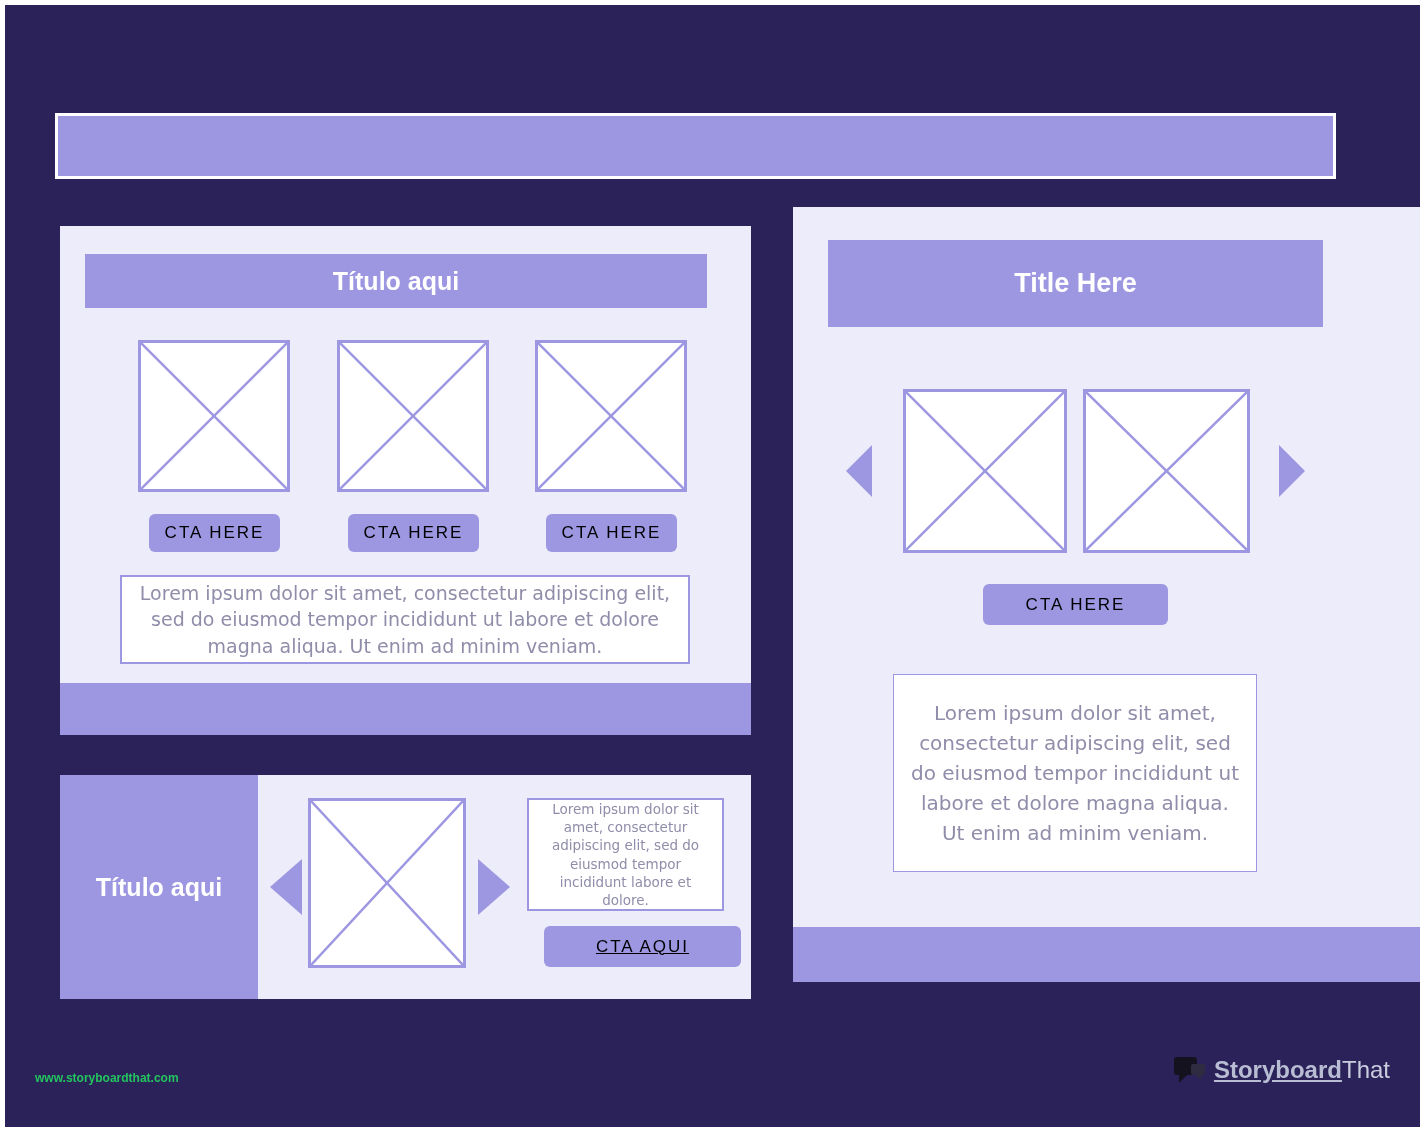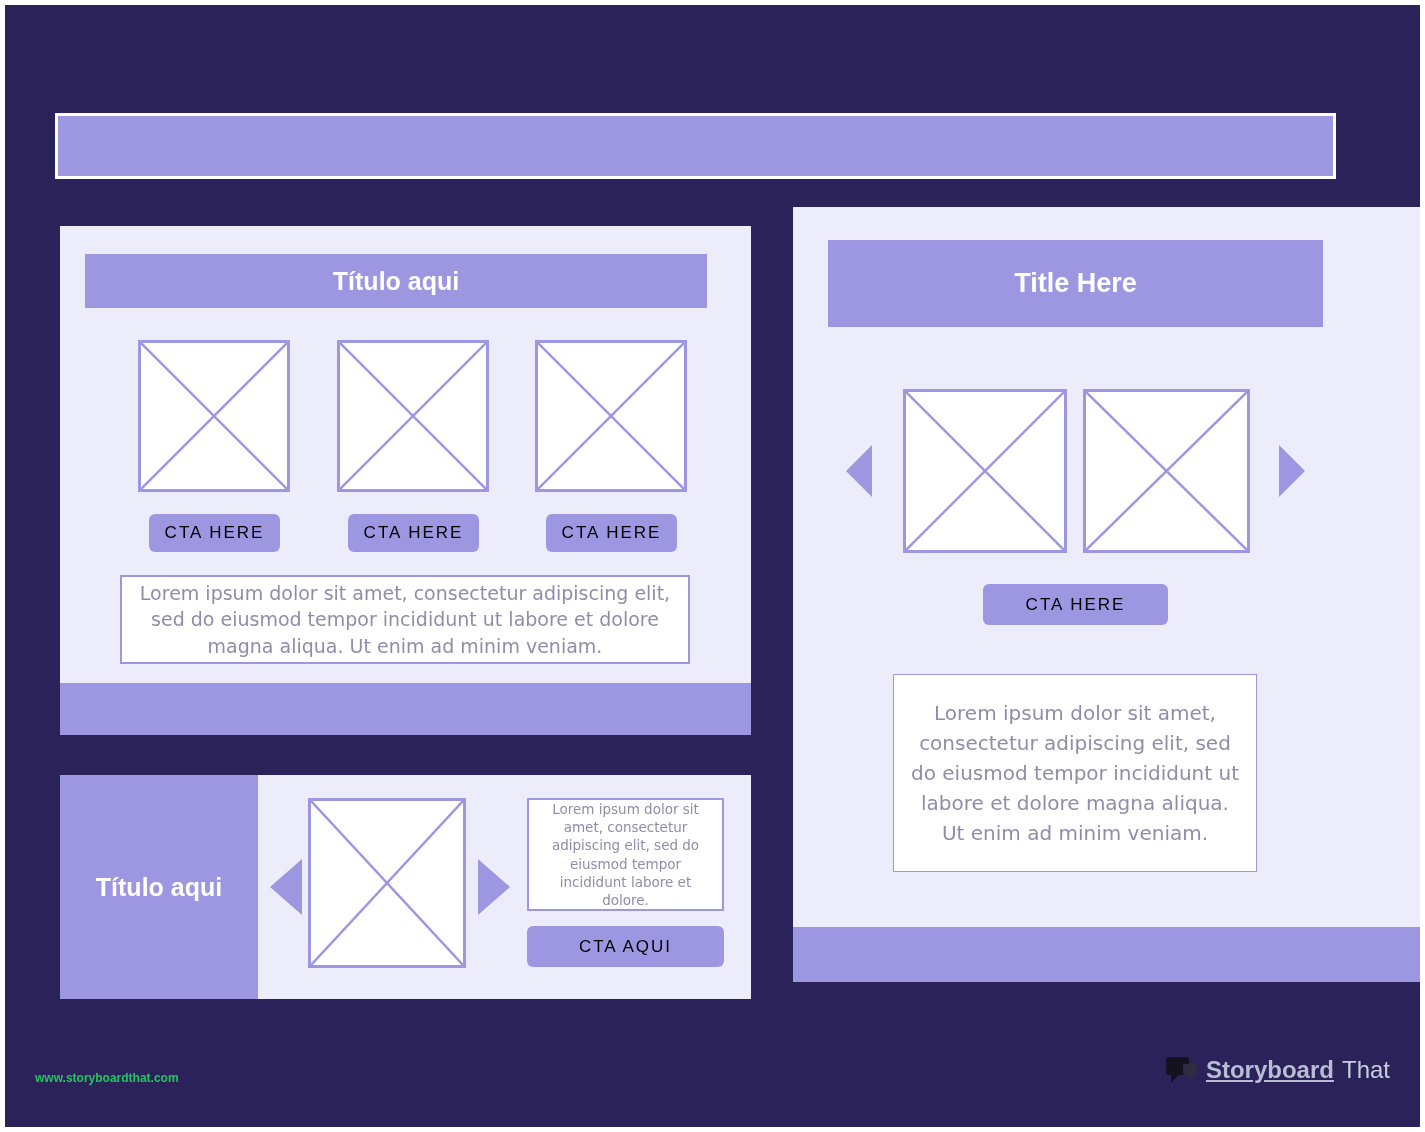--- a/index.html
+++ b/index.html
@@ -63,21 +63,21 @@
   .card-left .card-footer-bar { top:457px; height:52px; }
 
   
   .side-panel {
     position:absolute; left:0; top:0; width:198px; height:100%;
     background:#9d97e2; color:#ffffff; font-weight:700; font-size:25px;
     display:flex; align-items:center; justify-content:center;
   }
   .card-bottom .ph { left:248px; top:23px; width:158px; height:170px; }
   .card-bottom .textbox { left:467px; top:23px; width:197px; height:113px; font-size:13.5px; line-height:1.35; padding:8px 10px; }
-  .card-bottom .cta { left:467px; top:151px; width:197px; height:41px; }
+  .card-bottom .cta { left:484px; top:151px; width:197px; height:41px;text-decoration:underline; }
 
   .arrow { position:absolute; width:0; height:0; }
   .arrow-left-lg  { left:210px; top:84px; border-top:28px solid transparent; border-bottom:28px solid transparent; border-right:32px solid #9d97e2; }
   .arrow-right-lg { left:418px; top:84px; border-top:28px solid transparent; border-bottom:28px solid transparent; border-left:32px solid #9d97e2; }
   .arrow-left-sm  { left:53px;  top:238px; border-top:26px solid transparent; border-bottom:26px solid transparent; border-right:26px solid #9d97e2; }
   .arrow-right-sm { left:486px; top:238px; border-top:26px solid transparent; border-bottom:26px solid transparent; border-left:26px solid #9d97e2; }
 
   
   .card-right .ph1 { left:110px; top:182px; width:164px; height:164px; }
   .card-right .ph2 { left:290px; top:182px; width:167px; height:164px; }
@@ -88,21 +88,21 @@
   .footer-url {
     position:absolute; left:30px; top:1066px; color:#22c55e;
     font-size:12px; font-weight:700;
   }
   .logo {
     position:absolute; right:30px; top:1050px;
     display:flex; align-items:center; gap:8px;
   }
   .logo-text { font-size:24px; color:#b9bdd4; }
   .logo-storyboard { font-weight:700;text-decoration:underline; }
-  .logo-that { font-weight:400; color:#c9cdde;padding-left:8px; }
+  .logo-that { font-weight:400; color:#c9cdde; }
 </style>
 </head>
 <body>
 
 <div class="canvas">
 
 
   <div class="top-banner"></div>
 
   <section class="card card-left">

